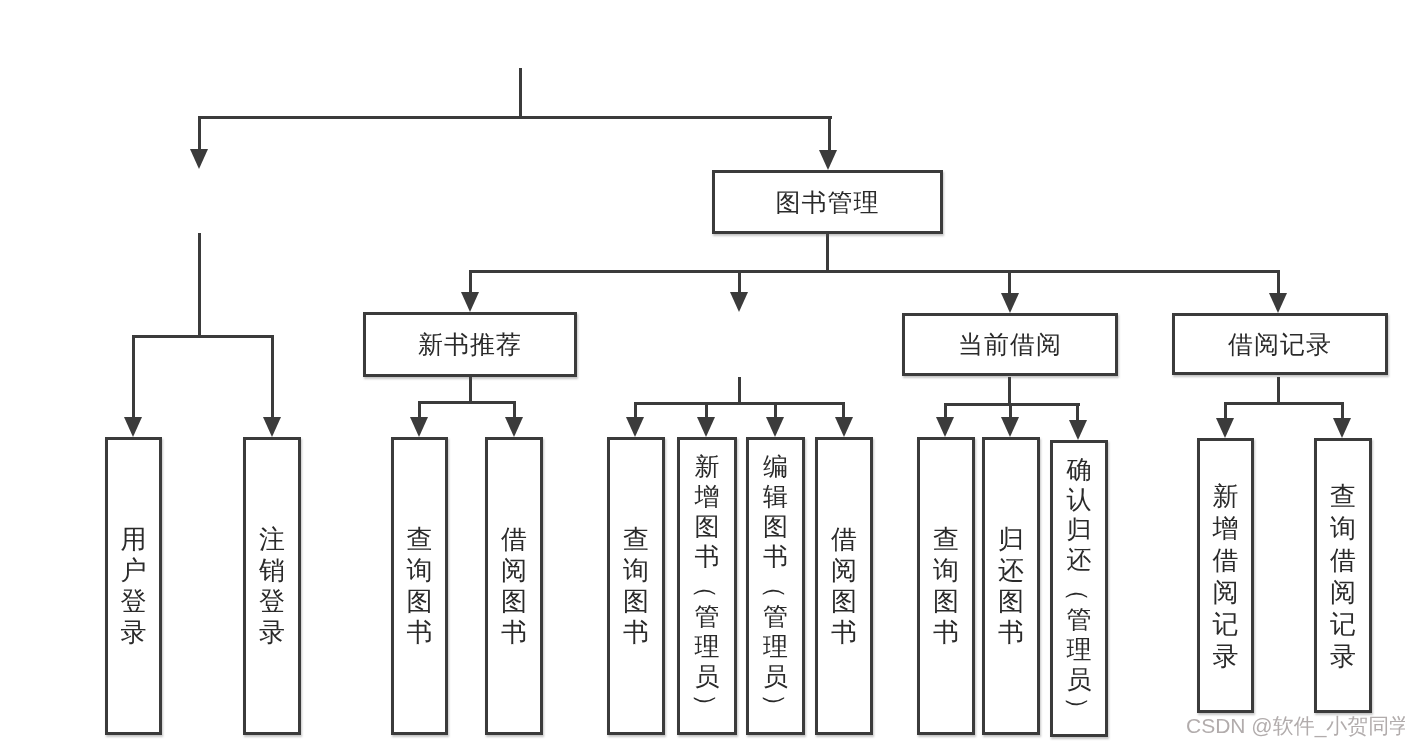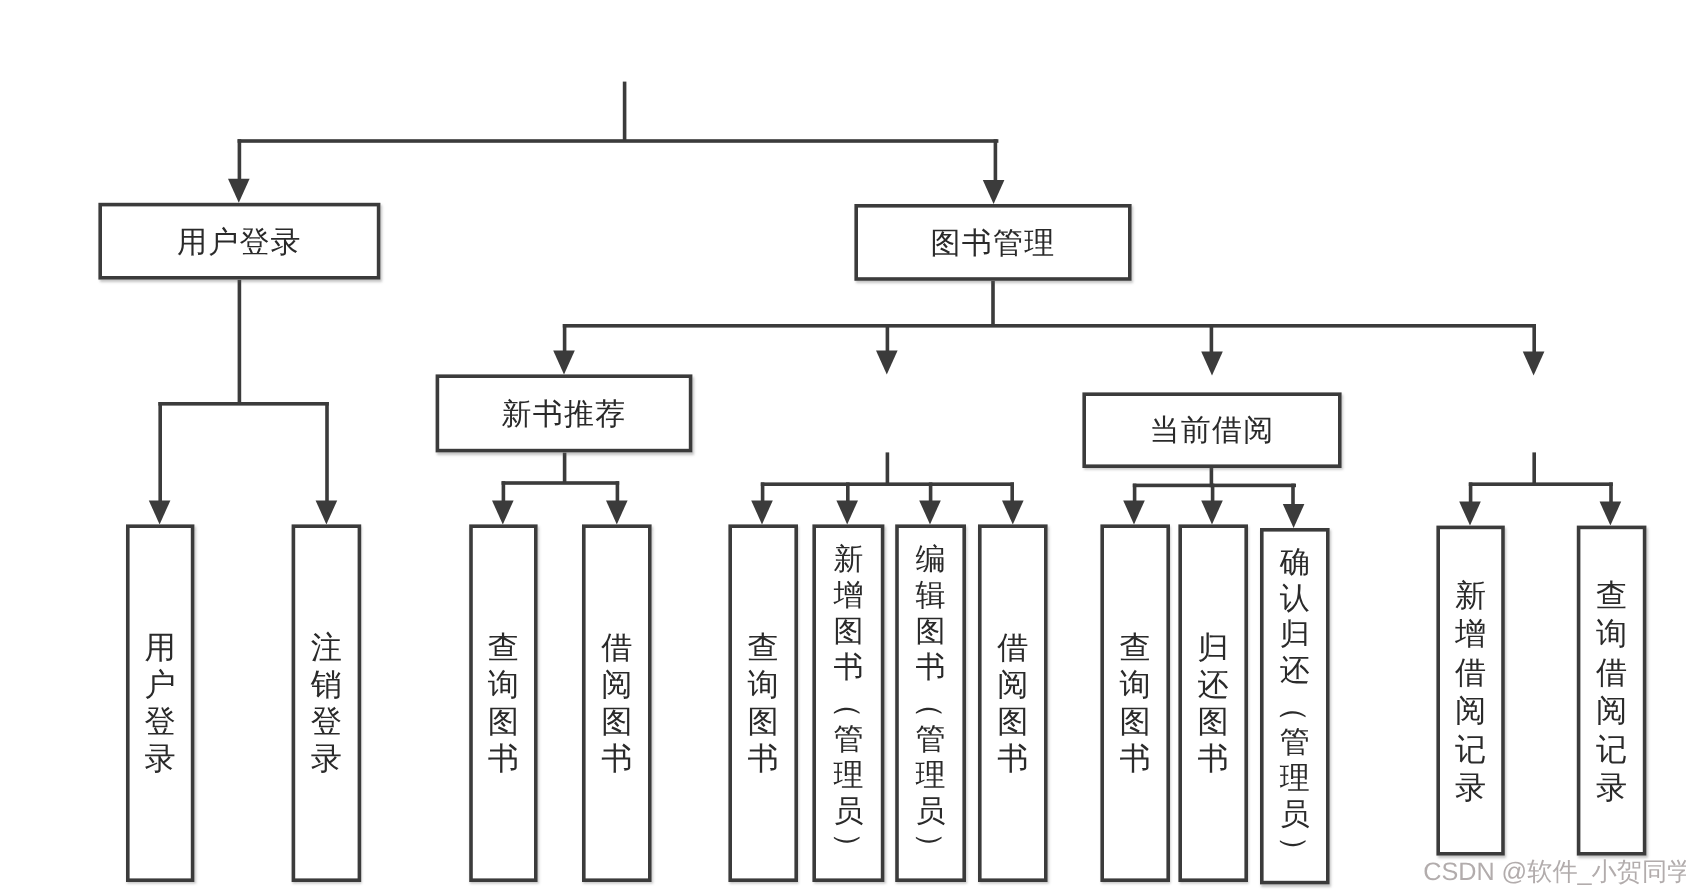--- a/index.html
+++ b/index.html
@@ -112,32 +112,32 @@
   <div class="a" style="left:697px;top:417px"></div>
   <div class="a" style="left:766px;top:417px"></div>
   <div class="a" style="left:835px;top:417px"></div>
   <div class="a" style="left:936px;top:417px"></div>
   <div class="a" style="left:1001px;top:417px"></div>
   <div class="a" style="left:1069px;top:420px"></div>
   <div class="a" style="left:1216px;top:418px"></div>
   <div class="a" style="left:1333px;top:418px"></div>
 
 
-  <div class="box hlabel" style="left:82px;top:169px;width:235px;height:64px">
-    <span>用户登录</span>
-  </div>
   <div class="box hlabel" style="left:363px;top:312px;width:214px;height:65px">
     <span>新书推荐</span>
   </div>
 
   <div class="box hlabel" style="left:712px;top:170px;width:231px;height:64px">
     <span>图书管理</span>
   </div>
-  <div class="box hlabel" style="left:902px;top:327px;width:216px;height:63px">
+  <div class="box hlabel" style="left:902px;top:313px;width:216px;height:63px">
     <span>当前借阅</span>
+  </div>
+  <div class="box hlabel" style="left:1172px;top:313px;width:216px;height:62px">
+    <span>借阅记录</span>
   </div>
 
   <div class="box leaf" style="left:105px;width:57px">
     <div class="vtext">
         <span class="vc">用</span>
         <span class="vc">户</span>
         <span class="vc">登</span>
         <span class="vc">录</span>
       </div>
   </div>

